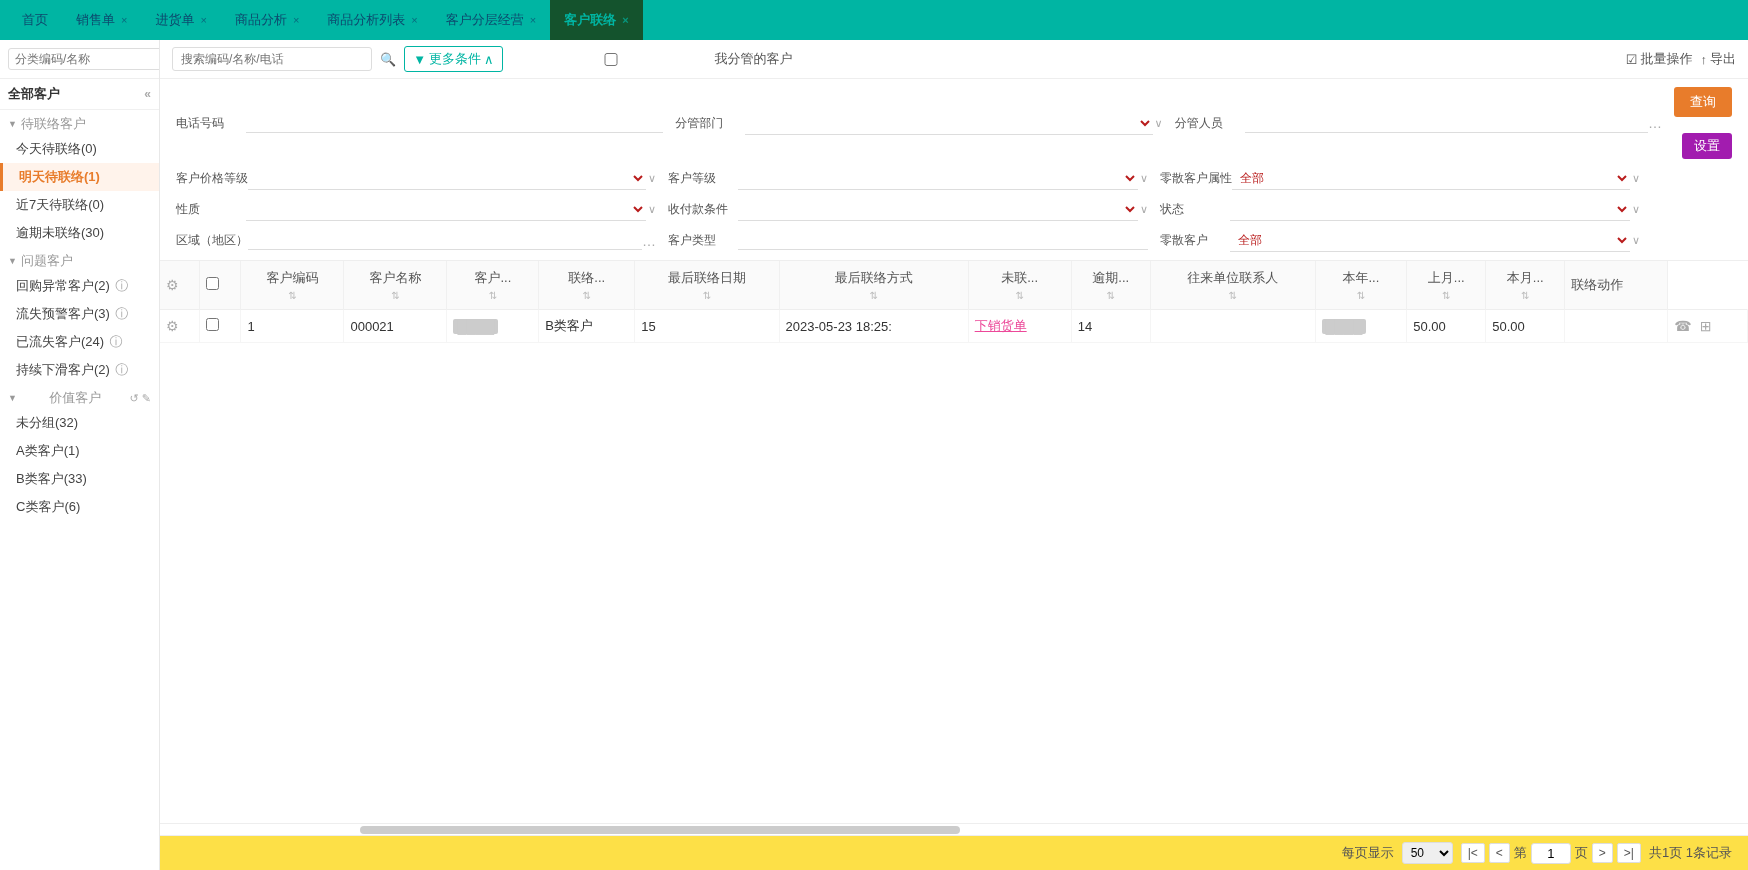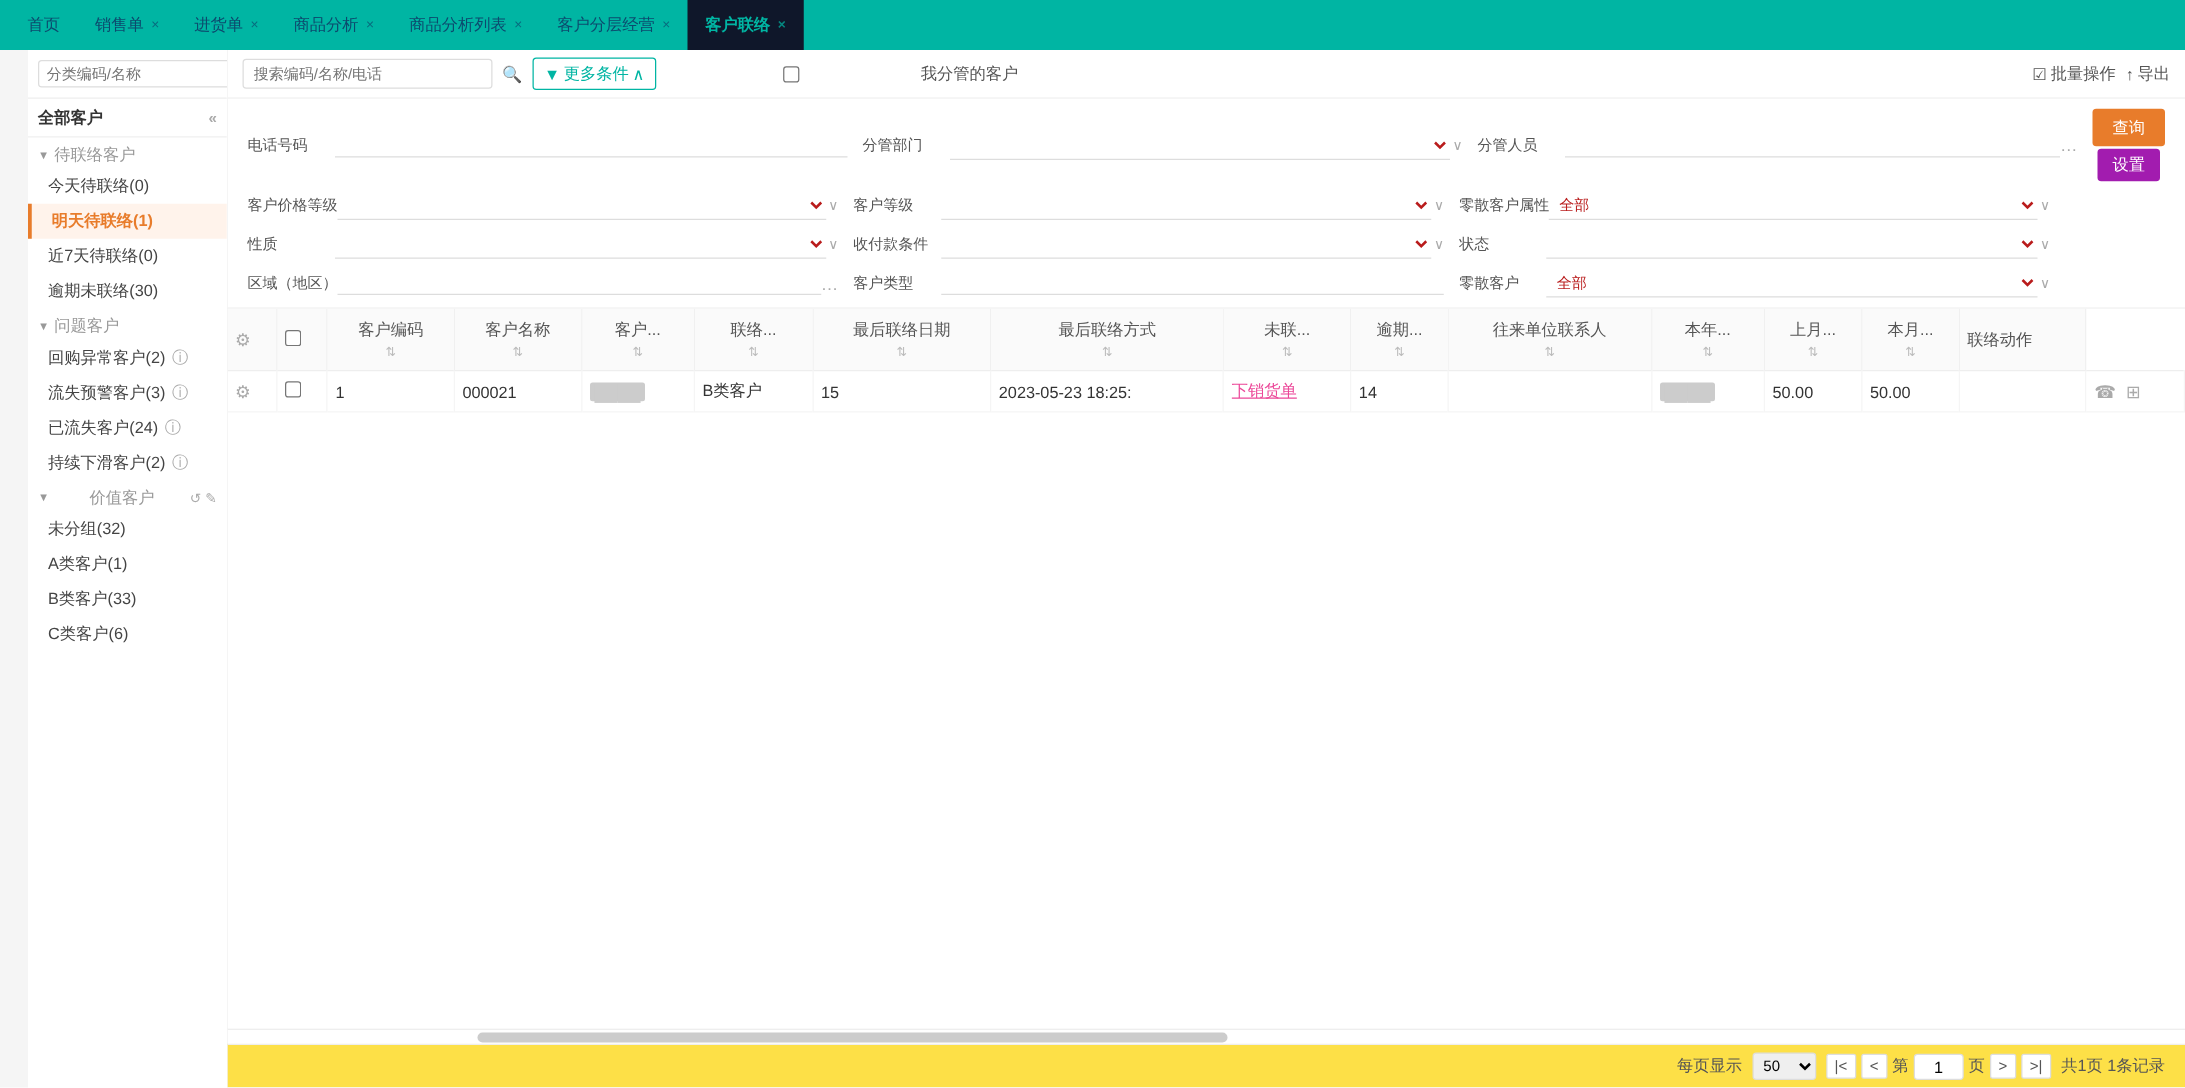--- a/index.html
+++ b/index.html
@@ -17,25 +17,25 @@
     .top-nav .nav-item {
       padding: 0 14px;
       height: 40px;
       display: flex;
       align-items: center;
       cursor: pointer;
       color: #0c4a6e;
       font-size: 13px;
       white-space: nowrap;
     }
-    .top-nav .nav-item.active { background: #0f172a; color: #00b5a3; font-weight: bold; }
+    .top-nav .nav-item.active { background: #14532d; color: #00b5a3; font-weight: bold; }
     .top-nav .nav-item .close-x { margin-left: 6px; font-size: 11px; opacity: 0.7; }
 
     
-    .main-layout { display: flex; height: calc(100vh - 40px); margin-left: 22px; }
+    .main-layout { display: flex; height: calc(100vh - 40px); }
 
     
     .sidebar {
       width: 160px;
       background: #fff;
       border-right: 1px solid #e8e8e8;
       overflow-y: auto;
       flex-shrink: 0;
     }
     .sidebar-search {
@@ -171,21 +171,21 @@
     }
     .set-btn {
       background: #a21caf;
       color: #fff;
       border: none;
       padding: 4px 12px;
       border-radius: 3px;
       cursor: pointer;
       font-size: 13px;
     }
-    .btn-group { display: flex; flex-direction: column; gap: 2px; align-items: center; }
+    .btn-group { display: flex; flex-direction: column; gap: 16px; align-items: flex-end; }
 
     
     .table-container {
       flex: 1;
       overflow: auto;
       background: #fff;
       margin: 0;
       padding: 0;
     }
     table {

